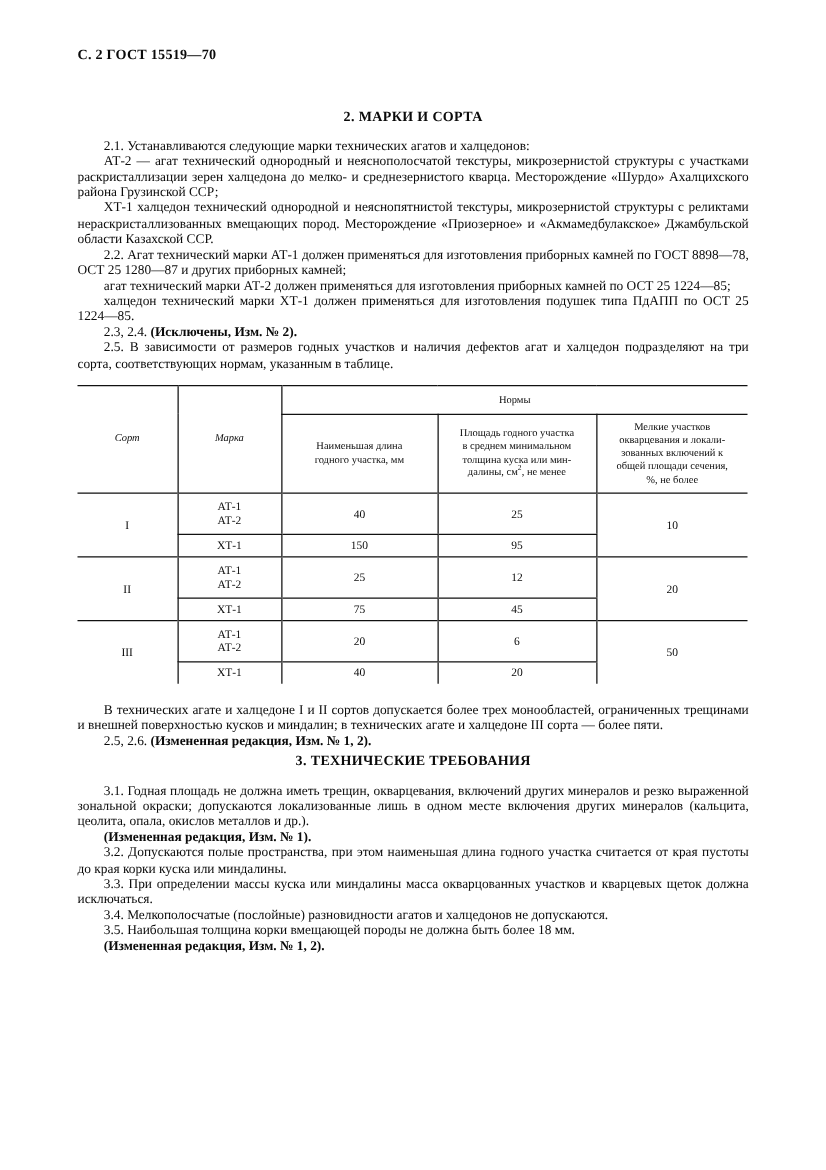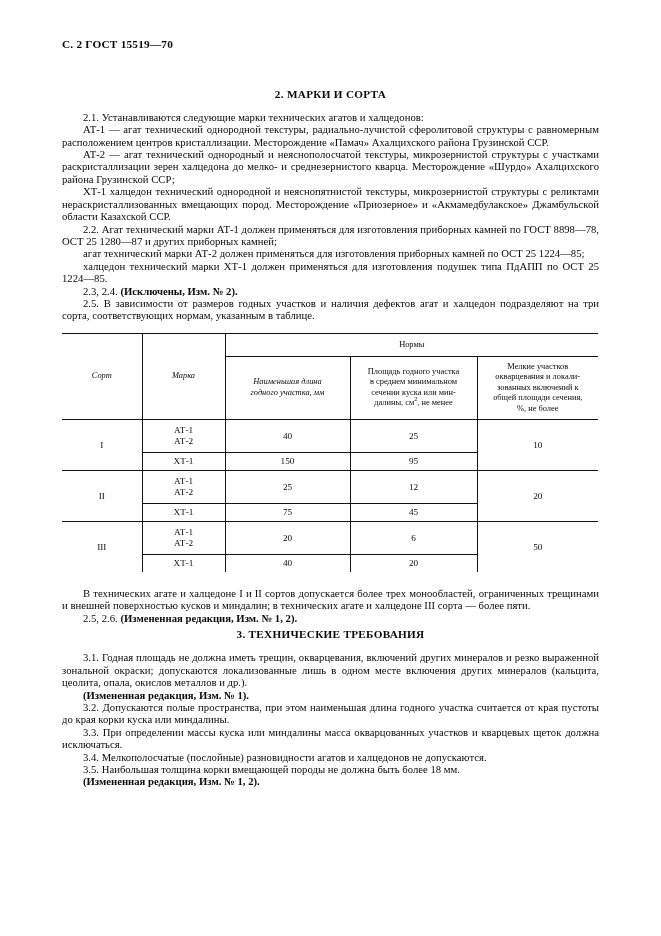--- a/index.html
+++ b/index.html
@@ -77,21 +77,21 @@
     text-align: center;
     line-height: 10.5px;
     margin-left: 44px;
   }
   .bt { border-top: 1.6px solid #111; }
   .bbt { border-bottom: 0.9px solid #111; }
   .bl { border-left: 1.6px solid #111; }
 
   th.h-sort   { width: 80px;  }
   th.h-mark   { width: 83px;  }
-  th.h-len    { width: 125px; font-style: italic; }
+  th.h-len    { width: 125px; }
   th.h-area   { width: 127px; }
   th.h-quartz { width: 121px; }
 
   th.grp-norms {
     height: 22px;
   }
   th.h-leaf {
     height: 62px;
     padding: 0 5px;
   }
@@ -125,21 +125,20 @@
 </head>
 <body>
 
 <div class="page">
 
   <div class="runhead">С. 2 ГОСТ 15519—70</div>
 
   <h2 class="sec">2.  МАРКИ И СОРТА</h2>
 
   <p class="t">2.1.  Устанавливаются следующие марки технических агатов и халцедонов:</p>
-  <p class="t">АТ-1 — агат технический однородной текстуры, радиально-лучистой сферолитовой структуры с равномерным расположением центров кристаллизации. Месторождение «Памач» Ахалцихского района Грузинской ССР.</p>
   <p class="t">АТ-2 — агат технический однородный и неяснополосчатой текстуры, микрозернистой структуры с участками раскристаллизации зерен халцедона до мелко- и среднезернистого кварца. Месторождение «Шурдо» Ахалцихского района Грузинской ССР;</p>
   <p class="t">ХТ-1 халцедон технический однородной и неяснопятнистой текстуры, микрозернистой структуры с реликтами нераскристаллизованных вмещающих пород. Месторождение «Приозерное» и «Акмамедбулакское» Джамбульской области Казахской ССР.</p>
   <p class="t">2.2.  Агат технический марки АТ-1 должен применяться для изготовления приборных камней по ГОСТ 8898—78, ОСТ 25 1280—87 и других приборных камней;</p>
   <p class="t">агат технический марки АТ-2 должен применяться для изготовления приборных камней по ОСТ 25 1224—85;</p>
   <p class="t">халцедон технический марки ХТ-1 должен применяться для изготовления подушек типа ПдАПП по ОСТ 25 1224—85.</p>
   <p class="t nojust"><span>2.3, 2.4. </span><b>(Исключены, Изм. № 2).</b></p>
   <p class="t">2.5. В зависимости от размеров годных участков и наличия дефектов агат и халцедон подразделяют на три сорта, соответствующих нормам, указанным в таблице.</p>
 
   <table class="norms">
     <colgroup>
@@ -156,21 +155,21 @@
         <th class="grp-norms bt bl bbt" colspan="3">Нормы</th>
       </tr>
       <tr>
         <th class="h-len h-leaf bl">
           <div>Наименьшая длина</div>
           <div>годного участка, мм</div>
         </th>
         <th class="h-area h-leaf bl">
           <div>Площадь годного участка</div>
           <div>в среднем минимальном</div>
-          <div>сечении куска или мин-</div>
+          <div>толщина куска или мин-</div>
           <div><span>далины, см</span><sup>2</sup><span>, не менее</span></div>
         </th>
         <th class="h-quartz h-leaf bl">
           <div>Мелкие участков</div>
           <div>окварцевания и локали-</div>
           <div>зованных включений к</div>
           <div>общей площади сечения,</div>
           <div>%, не более</div>
         </th>
       </tr>

